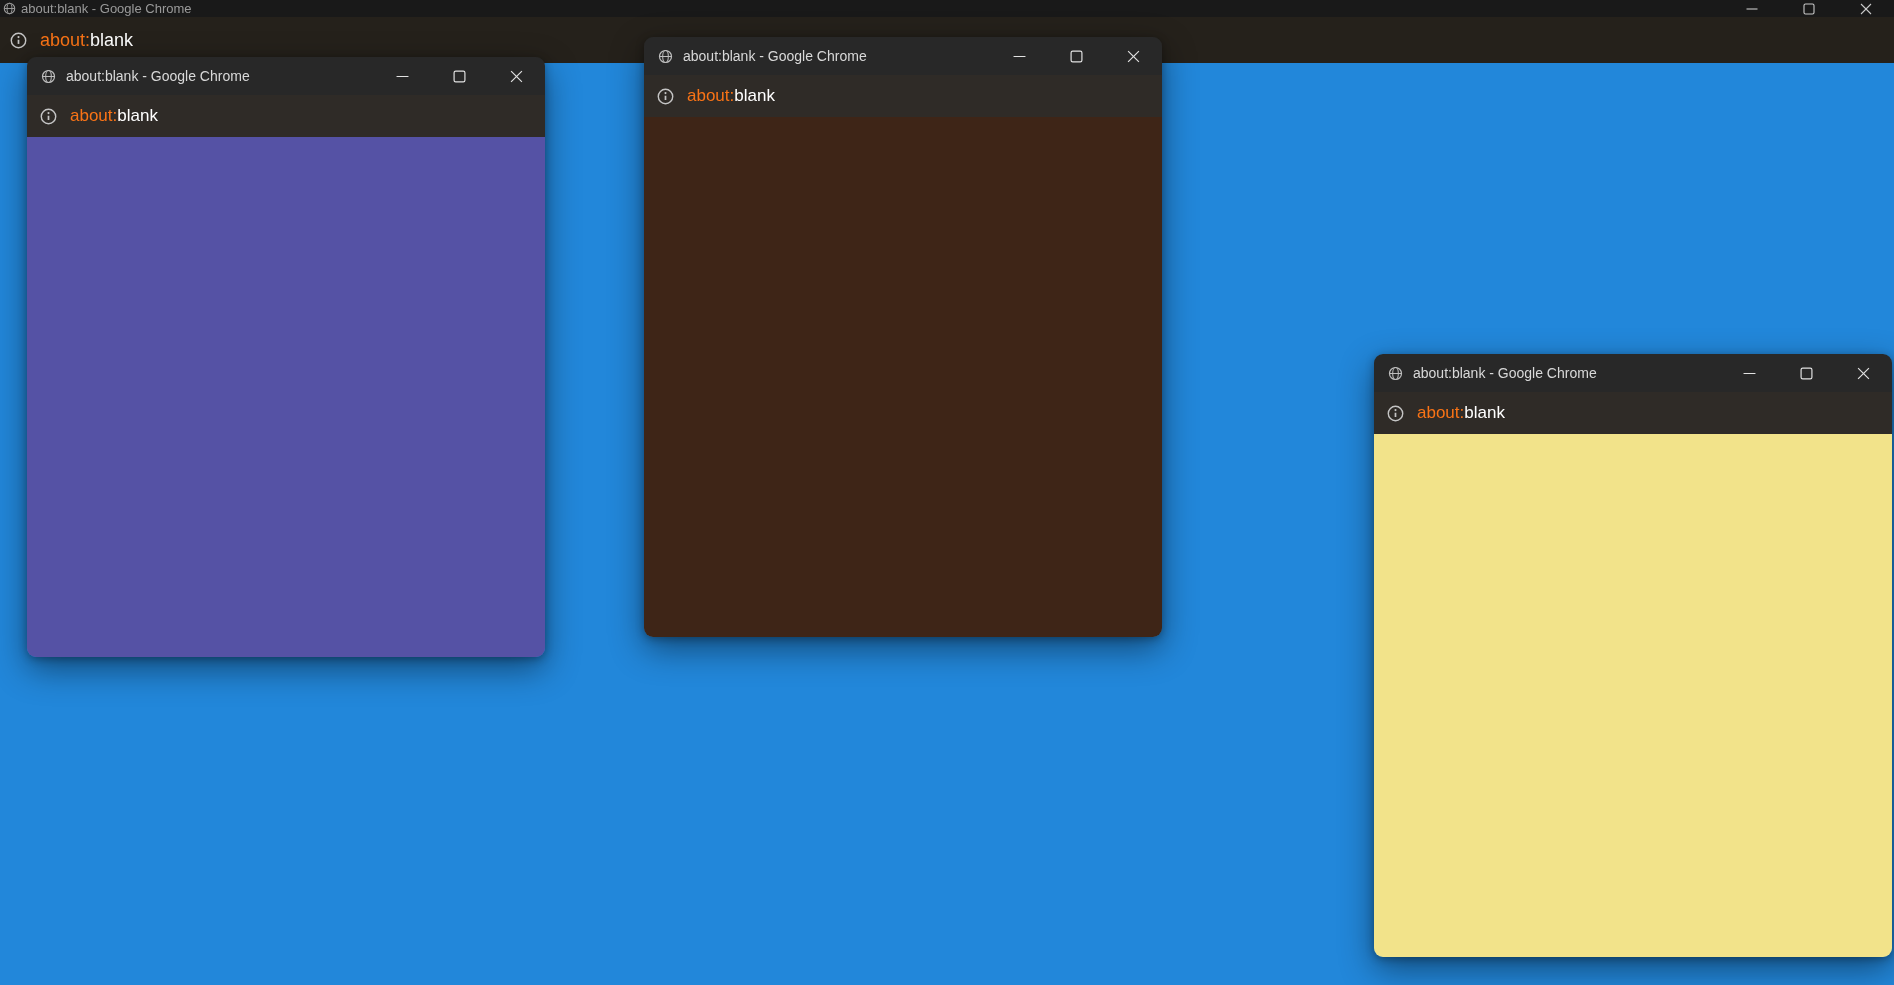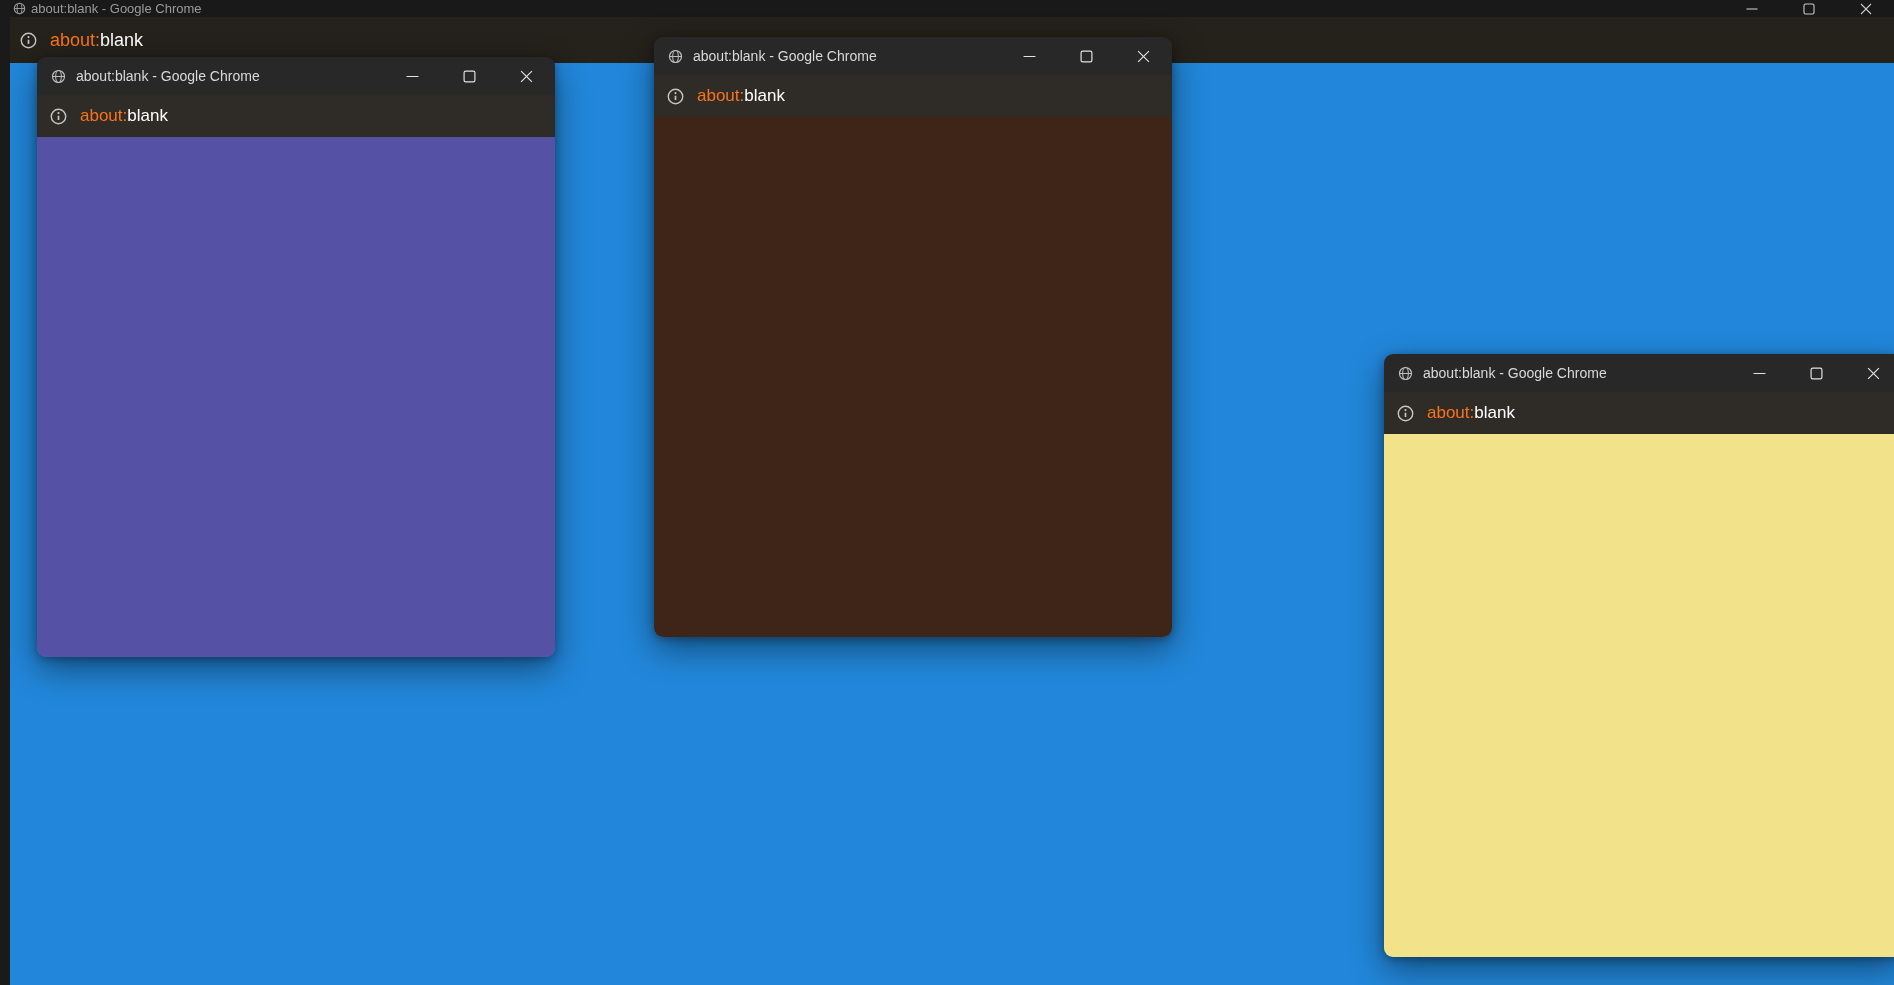--- a/index.html
+++ b/index.html
@@ -1,21 +1,21 @@
 <!DOCTYPE html>
 <html><head>
 <meta charset="utf-8">
 <style>
   * { margin:0; padding:0; box-sizing:border-box; }
   html, body {
     width:1894px; height:985px; overflow:hidden;
     font-family:"Liberation Sans", sans-serif;
     background:#1a1a1a;
   }
-  .desktop { position:absolute; inset:0; overflow:hidden;margin-left:10px; }
+  .desktop { position:absolute; inset:0; overflow:hidden; }
 
   
   .bg-titlebar {
     position:absolute; top:0; left:0; right:0; height:17px;
     background:#191919; display:flex; align-items:center;
   }
   .bg-title { color:#9a9a9a; font-size:13px; margin-left:5px; white-space:nowrap; line-height:17px; }
   .bg-controls { margin-left:auto; display:flex; height:100%; }
   .bg-controls .ctrl-btn { width:57px; height:100%; display:flex; align-items:center; justify-content:center; }
 

